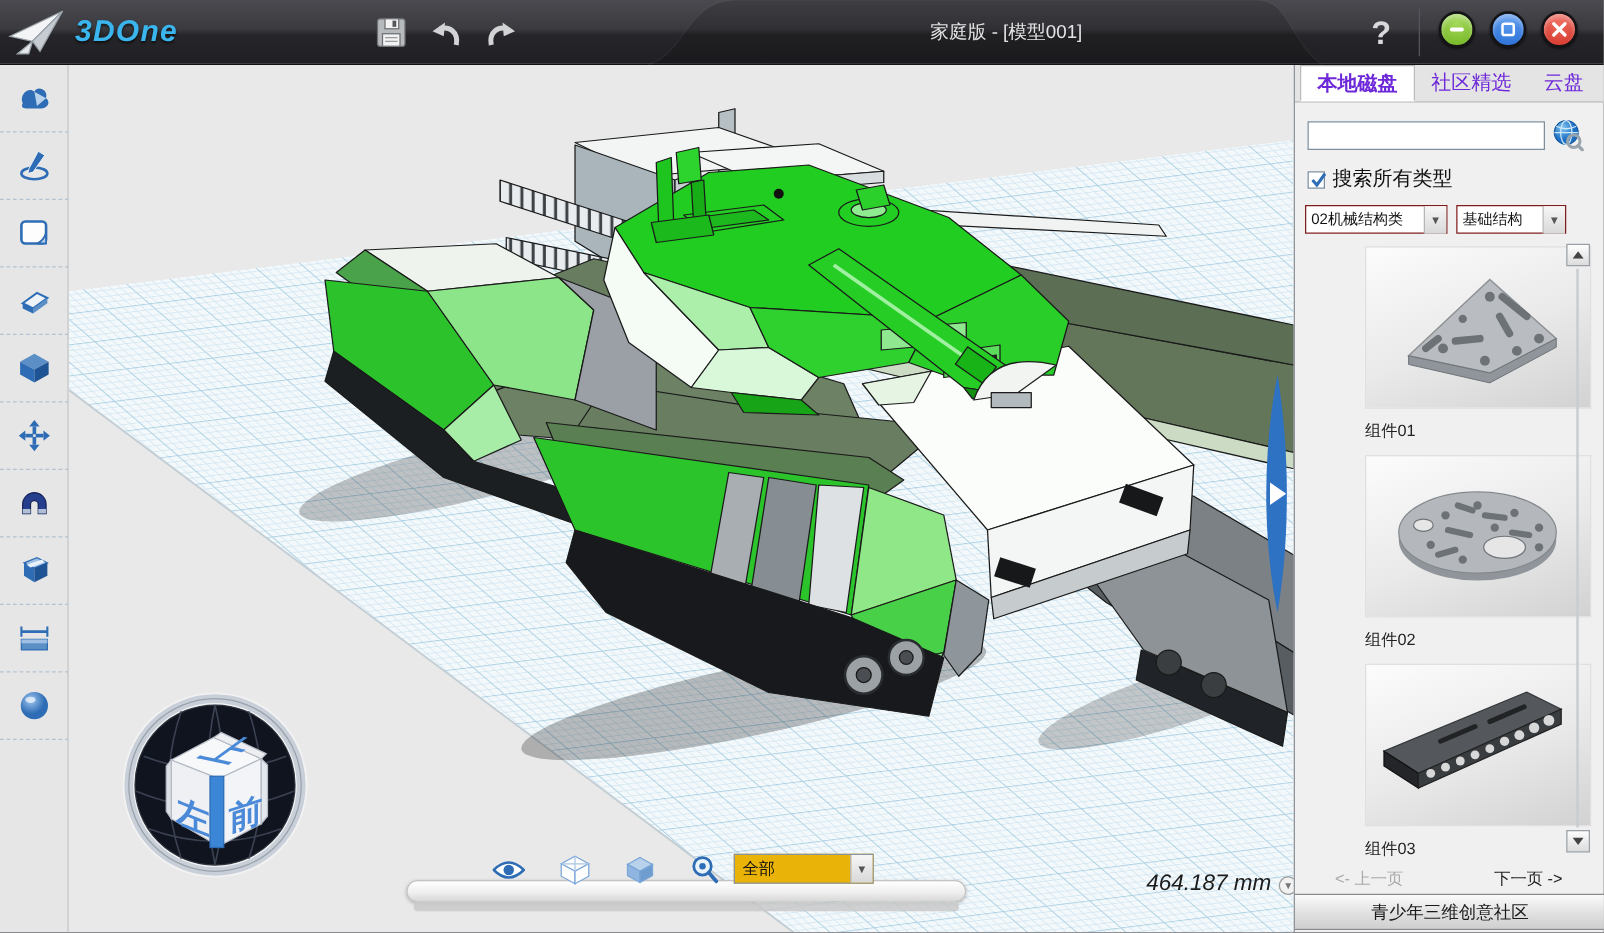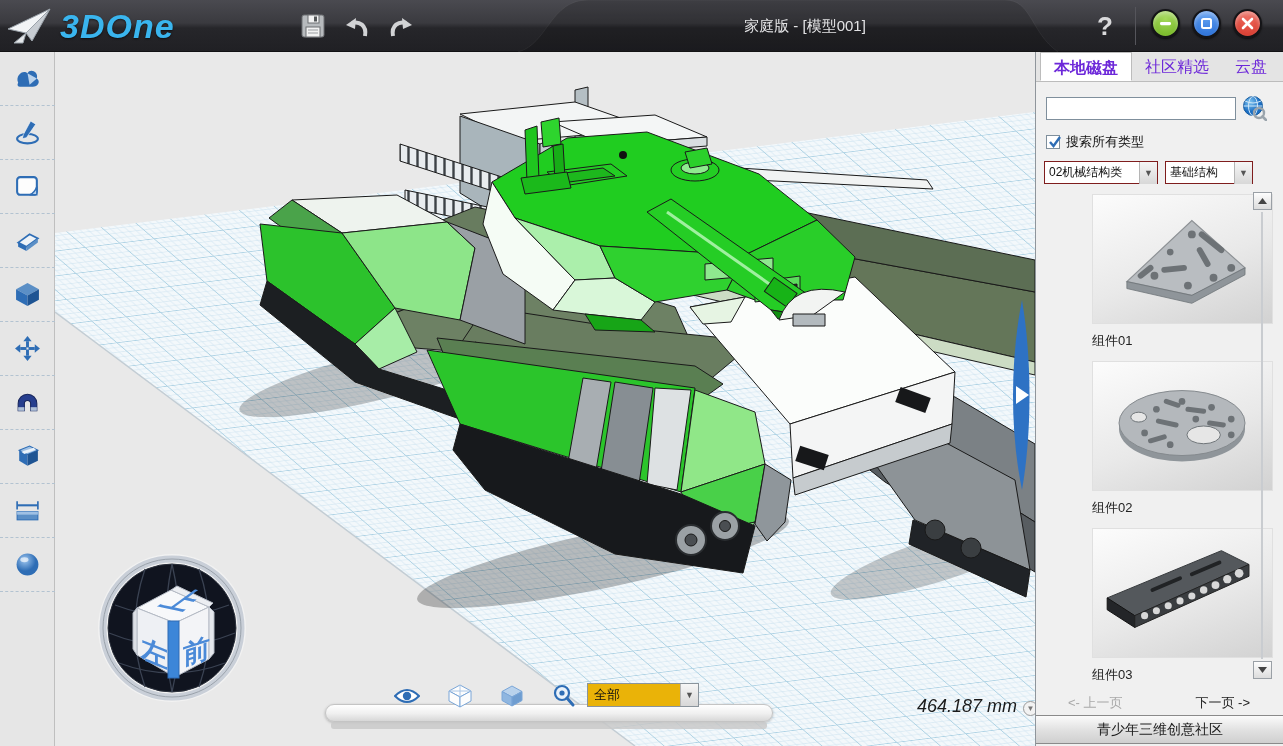--- a/index.html
+++ b/index.html
@@ -5,21 +5,21 @@
   * { margin:0; padding:0; box-sizing:border-box; }
   html,body { width:1283px; height:746px; overflow:hidden; font-family:"Liberation Sans",sans-serif; background:#2a2a2e; }
   .window { position:relative; width:1283px; height:746px; background:#e9e9e9; outline:1px solid #3a3a3e; }
 
   
   .titlebar { position:absolute; left:0; top:0; width:1283px; height:52px;
     background:linear-gradient(#4a4a50 0%, #3a3a3f 45%, #26262a 55%, #202024 100%);
     border-bottom:1px solid #121214; }
   .tb-swoosh { position:absolute; left:0; top:0; pointer-events:none; }
   .logo-wrap { position:absolute; left:6px; top:3px; display:flex; align-items:center; }
-  .logo-text { font-size:34px; font-weight:bold; font-style:italic; color:#3ab5ee; letter-spacing:1px;
+  .logo-text { font-size:24px; font-weight:bold; font-style:italic; color:#3ab5ee; letter-spacing:1px;
     text-shadow:0 1px 2px rgba(0,0,0,.6); margin-left:6px; }
   .tb-icon { position:absolute; top:11px; width:30px; height:30px; display:flex; align-items:center; justify-content:center; cursor:pointer; }
   .tb-title { position:absolute; left:530px; top:0; width:550px; height:52px; line-height:52px; text-align:center;
     color:#e3e3e5; font-size:15px; }
   .tb-help { position:absolute; left:1088px; top:0; width:34px; height:52px; line-height:52px; text-align:center;
     color:#d9d9db; font-size:26px; font-weight:bold; cursor:pointer; }
   .tb-divider { position:absolute; left:1135px; top:7px; width:1px; height:38px; background:#55555b; }
   .winbtn { position:absolute; top:9px; width:29px; height:29px; border-radius:50%; border:2px solid #141417;
     box-shadow:0 1px 2px rgba(0,0,0,.7), inset 0 3px 4px rgba(255,255,255,.45); display:flex; align-items:center; justify-content:center; cursor:pointer; }
   .winbtn svg { display:block; }
@@ -56,21 +56,21 @@
   .right-panel { position:absolute; left:1035px; top:52px; width:248px; height:694px; background:#f0f0f0; border-left:1px solid #8f959b; }
   .tabs { display:flex; height:30px; background:#e4e4e4; border-bottom:1px solid #bcbcbc; padding-left:4px; }
   .tab { padding:0 13px; line-height:29px; font-size:16px; color:#6d28d9; cursor:pointer; }
   .tab.active { background:#fff; font-weight:bold; border:1px solid #bcbcbc; border-bottom:1px solid #fff; }
   .search-row { display:flex; align-items:center; margin:13px 8px 0 10px; }
   .search-input { width:190px; height:23px; border:1px solid #7f8f9c; background:#fff; font-size:13px; padding:0 4px; font-family:"Liberation Sans",sans-serif; }
   .globe-btn { width:26px; height:26px; margin-left:5px; cursor:pointer; }
   .check-row { display:flex; align-items:center; margin:12px 0 0 10px; cursor:pointer; }
   .checkbox { width:14px; height:14px; border:1px solid #7f8f9c; background:#fff; position:relative; }
   .checkbox svg { position:absolute; left:1px; top:-1px; }
-  .check-label { font-size:13px; color:#111; margin-left:6px; }
+  .check-label { font-size:16px; color:#111; margin-left:6px; }
   .select-row { display:flex; margin:10px 0 0 8px; }
   .dd { height:23px; background:#fff; border:1px solid #7f1d1d; display:flex; cursor:pointer; margin-right:7px; }
   .dd-text { font-size:12px; color:#111; line-height:21px; padding-left:4px; flex:1; white-space:nowrap; overflow:hidden; }
   .dd1 { width:114px; } .dd2 { width:88px;font-family:Liberation Serif, serif; }
 
   .list { position:relative; margin-top:8px; height:489px; }
   .card { position:absolute; left:24px; width:181px; cursor:pointer;padding-left:32px; }
   .thumb { width:181px; height:130px; background:linear-gradient(160deg,#fcfcfc,#e9e9e9 55%,#d2d2d2); border:1px solid #e0e0e0; }
   .card-label { font-size:13px; color:#222; margin-top:4px; }
   .scrollbar { position:absolute; left:217px; top:0; width:19px; height:489px; }

